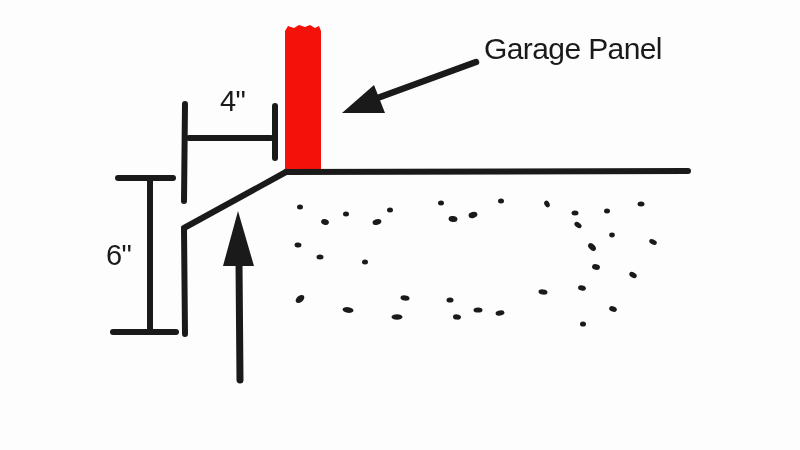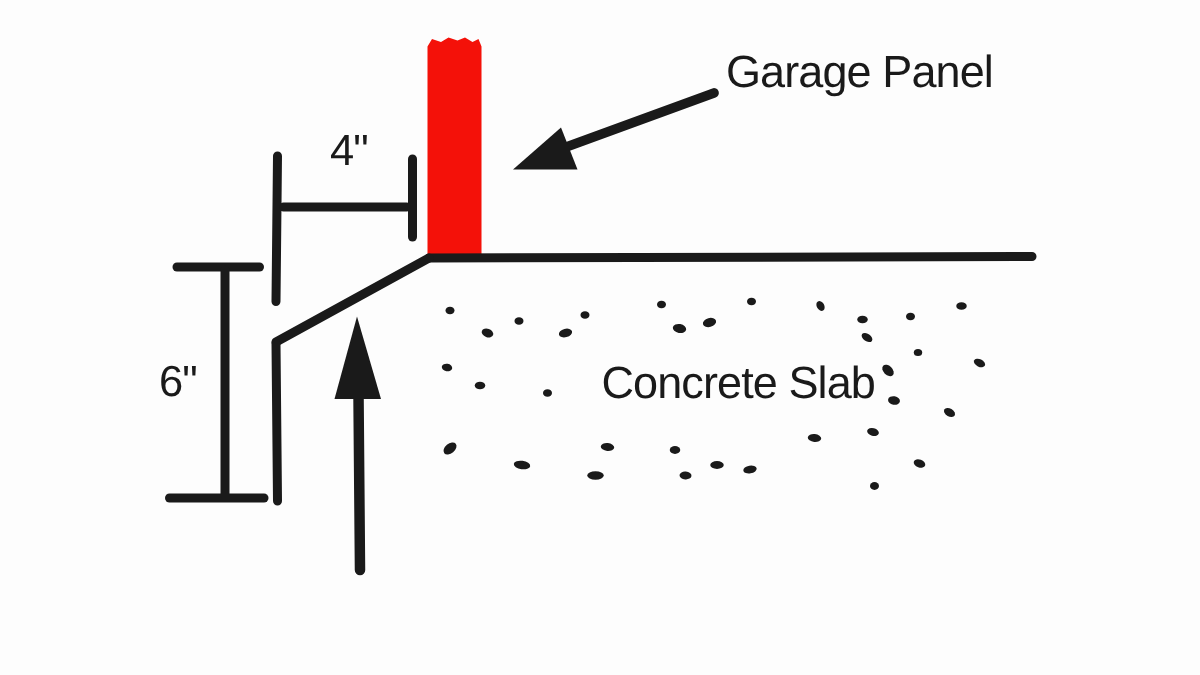--- a/index.html
+++ b/index.html
@@ -99,20 +99,19 @@
         <ellipse cx="457" cy="317" rx="4" ry="2.6" transform="rotate(5 457 317)" class="ink-fill"></ellipse>
         <ellipse cx="478" cy="310" rx="4.5" ry="2.6" transform="rotate(0 478 310)" class="ink-fill"></ellipse>
         <ellipse cx="500" cy="313" rx="4.5" ry="2.6" transform="rotate(-10 500 313)" class="ink-fill"></ellipse>
         <ellipse cx="613" cy="309" rx="4" ry="2.6" transform="rotate(20 613 309)" class="ink-fill"></ellipse>
         <ellipse cx="583" cy="324" rx="3" ry="2.6" transform="rotate(0 583 324)" class="ink-fill"></ellipse>
       </g>
   </svg>
 
   <div class="label" style="left:484px; top:33px;">Garage Panel</div>
 
-  <div class="label" style="left:401px; top:240px;">Concrete Slab</div>
 
 
   <div class="label label-dim" style="left:220px; top:86px;">4"</div>
 
   <div class="label label-dim" style="left:106px; top:240px;">6"</div>
 
 </div>
 
 </body></html>

